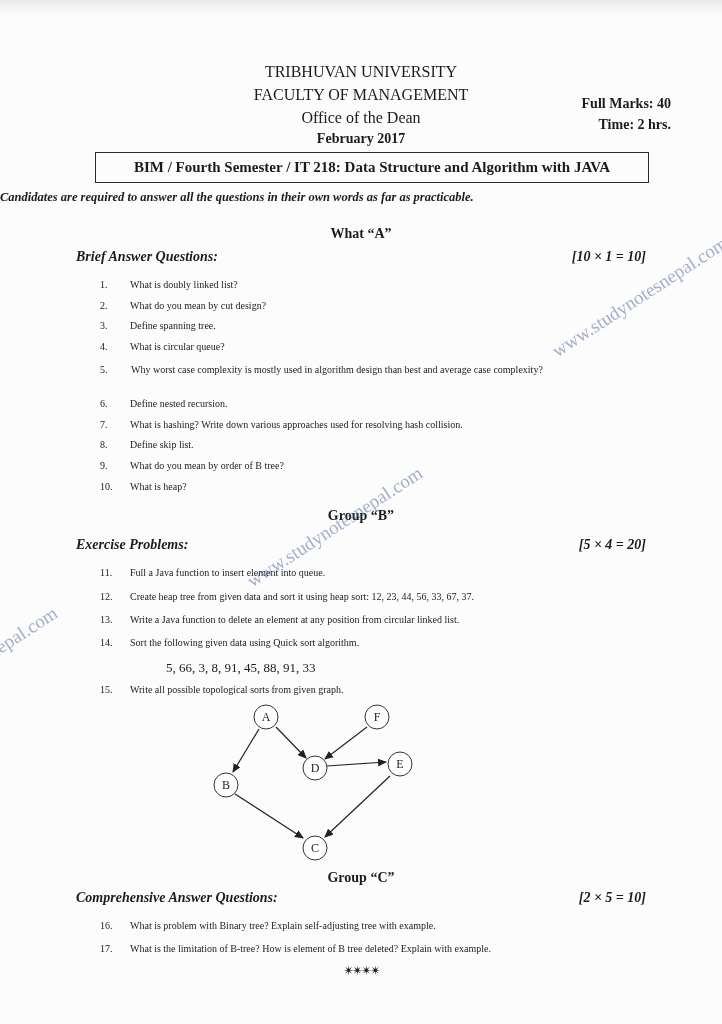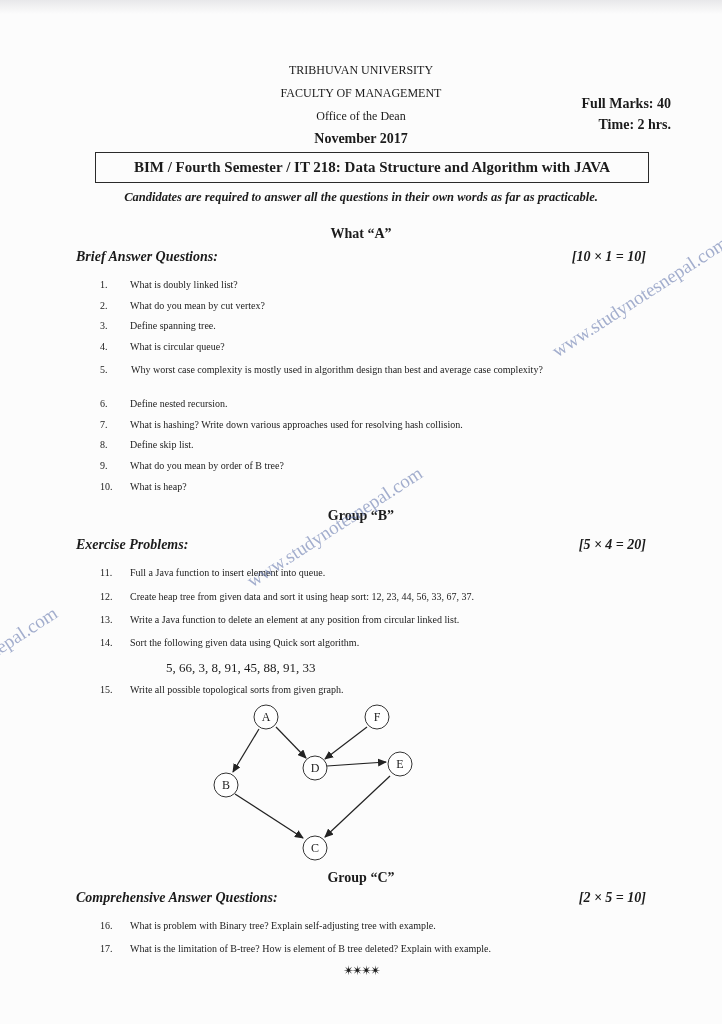--- a/index.html
+++ b/index.html
@@ -7,29 +7,29 @@
       width: 722px; height: 1024px; position: relative; overflow: hidden;
       background: #fcfcfc;
       font-family: "Liberation Serif", "DejaVu Serif", serif;
       color: #1b1b1b;
     }
     .top-shade {
       position: absolute; left: 0; top: 0; width: 722px; height: 14px;
       background: linear-gradient(#e8e8ea, #fcfcfc);
     }
     .abs { position: absolute; white-space: nowrap; }
-    .hdr { font-size: 12px; text-align: center; width: 300px; left: 211px; }
+    .hdr { font-size: 16px; text-align: center; width: 300px; left: 211px; }
     .bold { font-weight: bold; }
     .course-box {
       position: absolute; left: 95px; top: 152px; width: 554px; height: 31px;
       border: 1.5px solid #2a2a2a; box-sizing: border-box;
       display: flex; align-items: center; justify-content: center;
       font-weight: bold; font-size: 15px;
     }
-    .instructions { left: 0; width: 722px; top: 190px; text-align: center;
+    .instructions { left: 0; width: 722px; top: 190px; text-align: left;
       font-size: 12.5px; font-weight: bold; font-style: italic; }
     .group-title { left: 0; width: 722px; text-align: center; font-weight: bold; font-size: 14px; }
     .section-label { left: 76px; font-weight: bold; font-style: italic; font-size: 14px; }
     .section-marks { right: 76px; font-weight: bold; font-style: italic; font-size: 14px; }
     .q { font-size: 10px; left: 100px; }
     .q .num { display: inline-block; width: 30px; }
     .q .txt { display: inline-block; }
     .q5 { white-space: normal; width: 546px; line-height: 15px; }
     .q5 .num { float: left; }
     .q5 .txt { display: block; margin-left: 31px; text-align: justify; text-align-last: left; }
@@ -43,35 +43,35 @@
     .ornament { left: 0; width: 722px; text-align: center; top: 963px; font-size: 13px; letter-spacing: -2px; }
   </style>
 </head>
 <body>
 
 <div class="top-shade"></div>
 
 <div class="abs hdr" style="top:63px;">TRIBHUVAN UNIVERSITY</div>
 <div class="abs hdr" style="top:86px;">FACULTY OF MANAGEMENT</div>
 <div class="abs hdr" style="top:109px;">Office of the Dean</div>
-<div class="abs hdr bold" style="top:131px; font-size:14px;">November 2017</div>
+<div class="abs hdr bold" style="top:131px; font-size:14px;">February 2017</div>
 <div class="abs bold" style="top:96px; right:51px; font-size:14px;">Full Marks: 40</div>
 <div class="abs bold" style="top:117px; right:51px; font-size:14px;">Time: 2 hrs.</div>
 
 <div class="course-box">
   <span>BIM / Fourth Semester / IT 218: Data Structure and Algorithm with JAVA</span>
 </div>
 <div class="abs instructions">Candidates are required to answer all the questions in their own words as far as practicable.</div>
 
 <div class="abs group-title" style="top:226px;">What “A”</div>
 <div class="abs section-label" style="top:249px;">Brief Answer Questions:</div>
 <div class="abs section-marks" style="top:249px;">[10 × 1 = 10]</div>
 
 <div class="abs q" style="top:279px;"><span class="num">1.</span><span class="txt">What is doubly linked list?</span></div>
-<div class="abs q" style="top:300px;"><span class="num">2.</span><span class="txt">What do you mean by cut vertex?</span></div>
+<div class="abs q" style="top:300px;"><span class="num">2.</span><span class="txt">What do you mean by cut design?</span></div>
 <div class="abs q" style="top:320px;"><span class="num">3.</span><span class="txt">Define spanning tree.</span></div>
 <div class="abs q" style="top:341px;"><span class="num">4.</span><span class="txt">What is circular queue?</span></div>
 <div class="abs q q5" style="top:362px;">
     <span class="num">5.</span>
     <span class="txt">Why worst case complexity is mostly used in algorithm design than best and average case complexity?</span>
   </div>
 <div class="abs q" style="top:398px;"><span class="num">6.</span><span class="txt">Define nested recursion.</span></div>
 <div class="abs q" style="top:419px;"><span class="num">7.</span><span class="txt">What is hashing? Write down various approaches used for resolving hash collision.</span></div>
 <div class="abs q" style="top:439px;"><span class="num">8.</span><span class="txt">Define skip list.</span></div>
 <div class="abs q" style="top:460px;"><span class="num">9.</span><span class="txt">What do you mean by order of B tree?</span></div>

